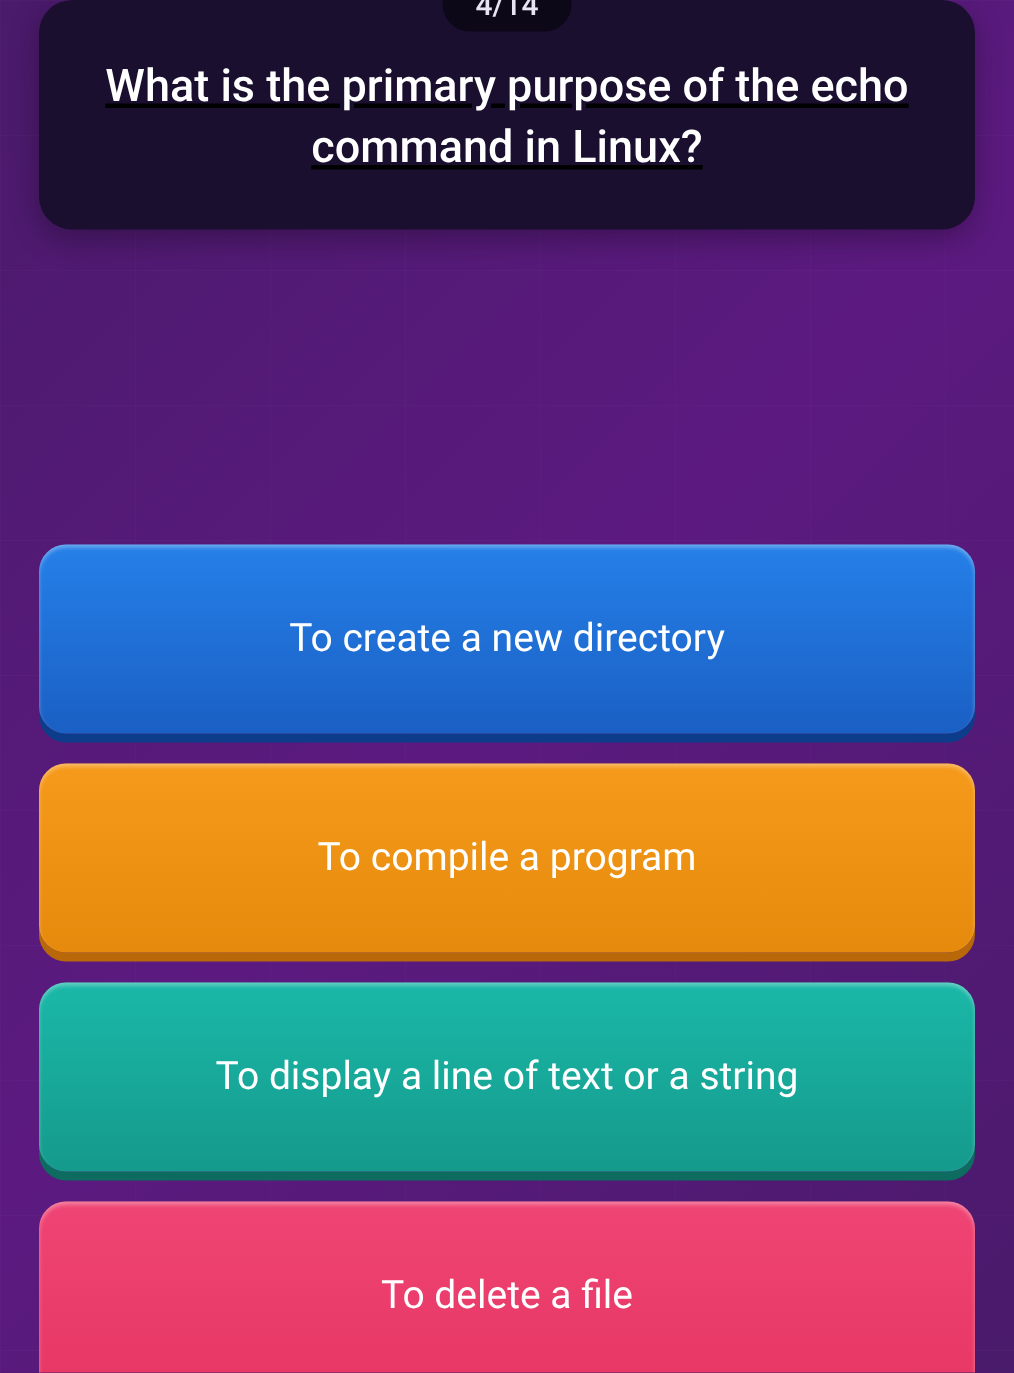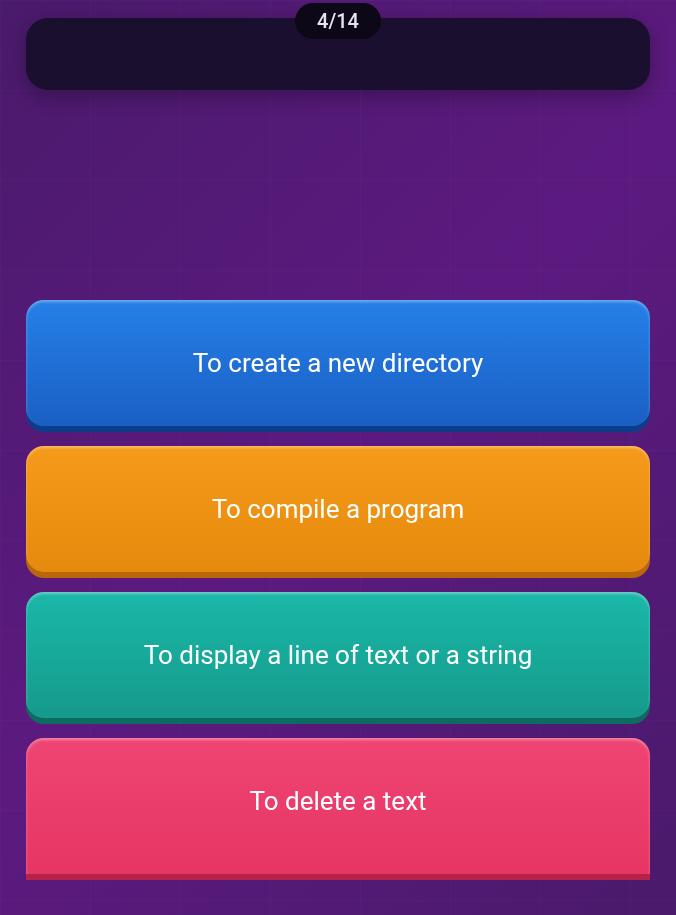--- a/index.html
+++ b/index.html
@@ -37,21 +37,21 @@
       display: flex;
       flex-direction: column;
       height: 100%;
       padding: 0 26px;
     }
 
     .question-card {
       background: #1a0f2e;
       border-radius: 22px;
       padding: 38px 30px 34px;
-      margin-top: 18px;
+      margin-top: 0;
       position: relative;
       box-shadow: 0 6px 20px rgba(0,0,0,0.3);
       text-decoration: underline;
     }
 
     .progress-badge {
       position: absolute;
       top: -15px;
       left: 50%;
       transform: translateX(-50%);
@@ -118,30 +118,31 @@
   </style>
 </head>
 <body>
 
 <div class="container">
 
   <div class="question-card">
     <div class="progress-badge">
       <span>4/14</span>
     </div>
+    <div class="question-text">What is the primary purpose of the echo command in Linux?</div>
   </div>
 
   <div class="answers">
     <button class="answer-btn answer-blue">
       <span>To create a new directory</span>
     </button>
     <button class="answer-btn answer-orange">
       <span>To compile a program</span>
     </button>
     <button class="answer-btn answer-teal">
       <span>To display a line of text or a string</span>
     </button>
     <button class="answer-btn answer-pink">
-      <span>To delete a text</span>
+      <span>To delete a file</span>
     </button>
   </div>
 
 </div>
 
 </body></html>

